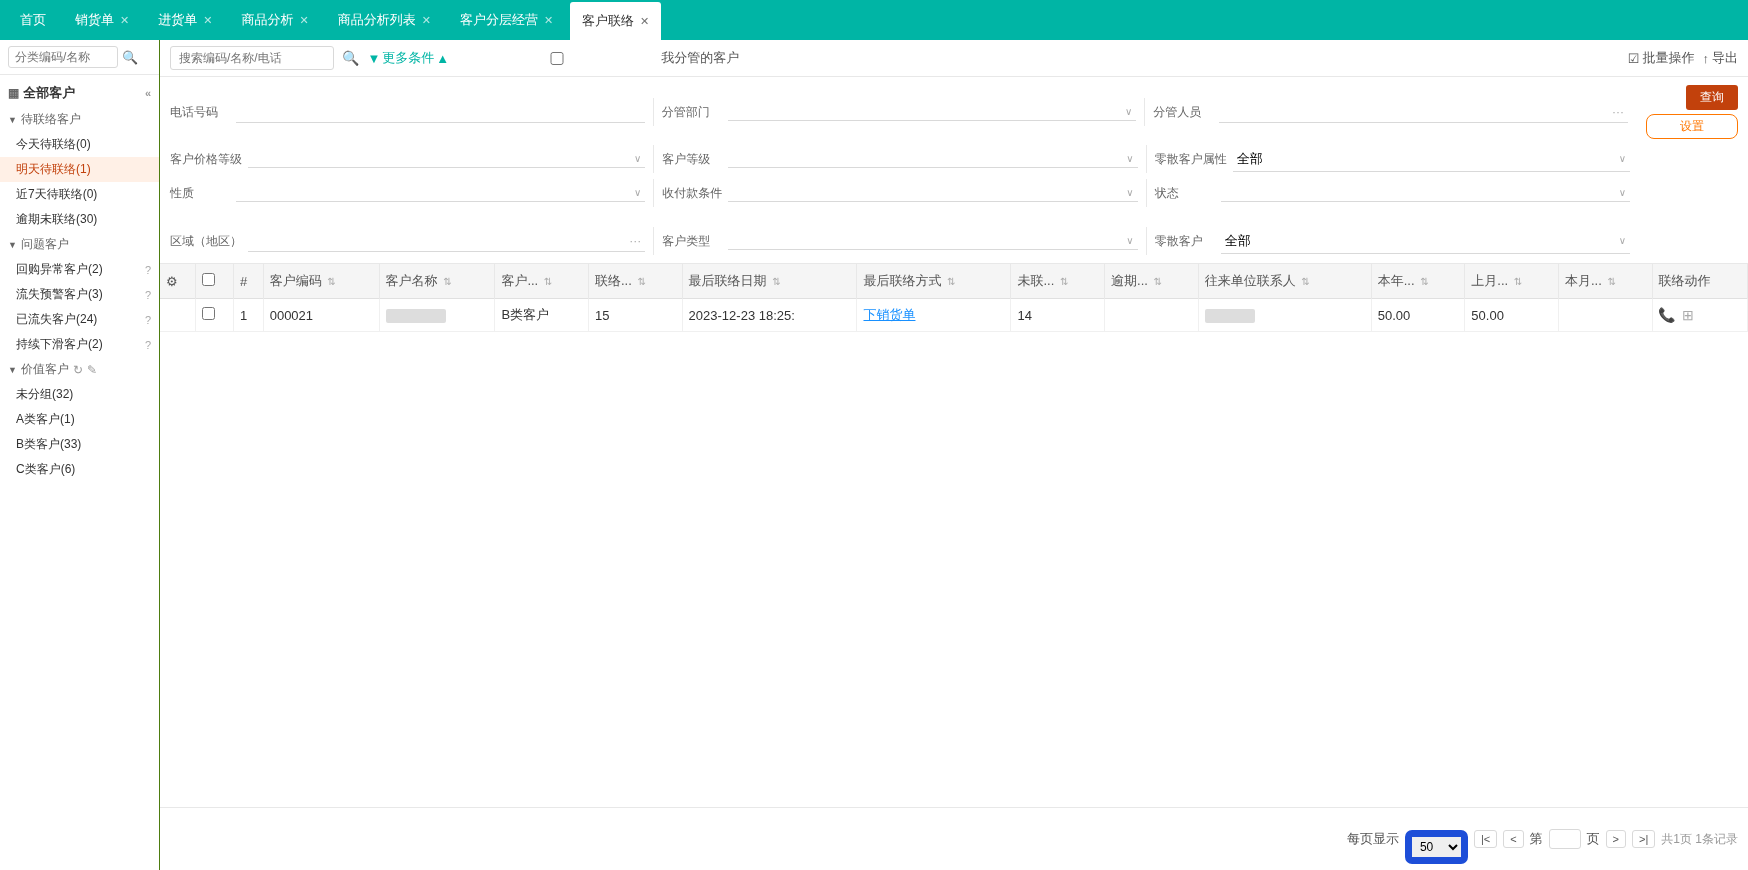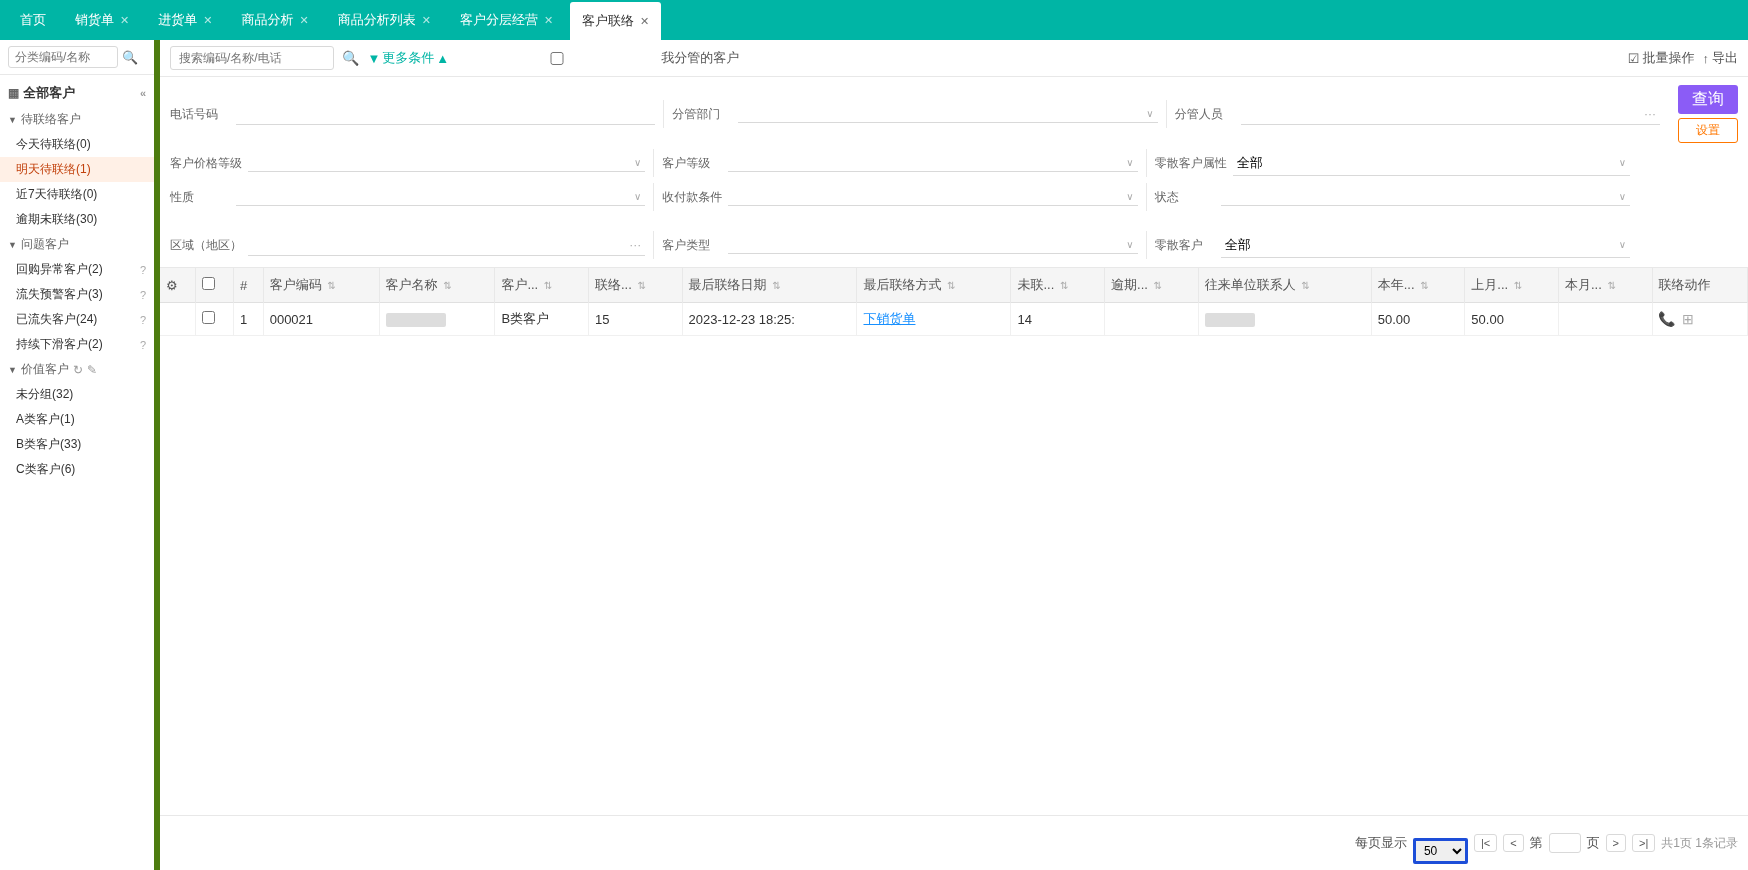--- a/index.html
+++ b/index.html
@@ -31,21 +31,21 @@
     .main-layout {
       display: flex;
       height: calc(100vh - 40px);
       background: #f5f5f5;
     }
 
     
     .sidebar {
       width: 160px;
       background: #fff;
-      border-right: 6px solid #4d7c0f;
+      border-right: 1px solid #4d7c0f;
       display: flex;
       flex-direction: column;
       flex-shrink: 0;
     }
     .sidebar-search {
       display: flex;
       align-items: center;
       padding: 6px 8px;
       border-bottom: 1px solid #e8e8e8;
     }
@@ -205,34 +205,35 @@
     .filter-select .dropdown-arrow { color: #aaa; font-size: 10px; }
     .filter-divider { width: 1px; background: #e8e8e8; height: 28px; }
     .filter-actions {
       display: flex;
       flex-direction: column;
       gap: 4px;
       justify-content: center;
       padding-left: 10px;
     }
     .query-btn {
-      background: #8b5cf6;
+      background: #c2410c;
       color: #fff;
       border: none;
       border-radius: 3px;
       padding: 4px 14px;
-      font-size: 16px;
+      font-size: 12px;
       cursor: pointer;
       white-space: nowrap;
+      margin-left: 40px;
     }
     .settings-btn {
       background: #fff;
       color: #ff7700;
       border: 1px solid #ff7700;
-      border-radius: 3px;
+      border-radius: 8px;
       padding: 3px 14px;
       font-size: 12px;
       cursor: pointer;
       white-space: nowrap;
     }
     .dots-btn { color: #aaa; font-size: 12px; cursor: pointer; }
 
     
     .table-area {
       flex: 1;
@@ -279,22 +280,22 @@
       padding: 6px 10px;
       display: flex;
       align-items: center;
       justify-content: flex-end;
       gap: 6px;
       font-size: 12px;
       color: #555;
     }
     .page-size-label { color: #555; }
     .page-size-select {
-      border: 3px solid #1d4ed8;
-      border-radius: 2px;
+      border: 7px solid #1d4ed8;
+      border-radius: 7px;
       padding: 2px 4px;
       font-size: 12px;
       outline: none;
       margin-top: 16px;
     }
     .page-btn {
       border: 1px solid #d9d9d9;
       border-radius: 3px;
       padding: 2px 6px;
       background: #fff;

